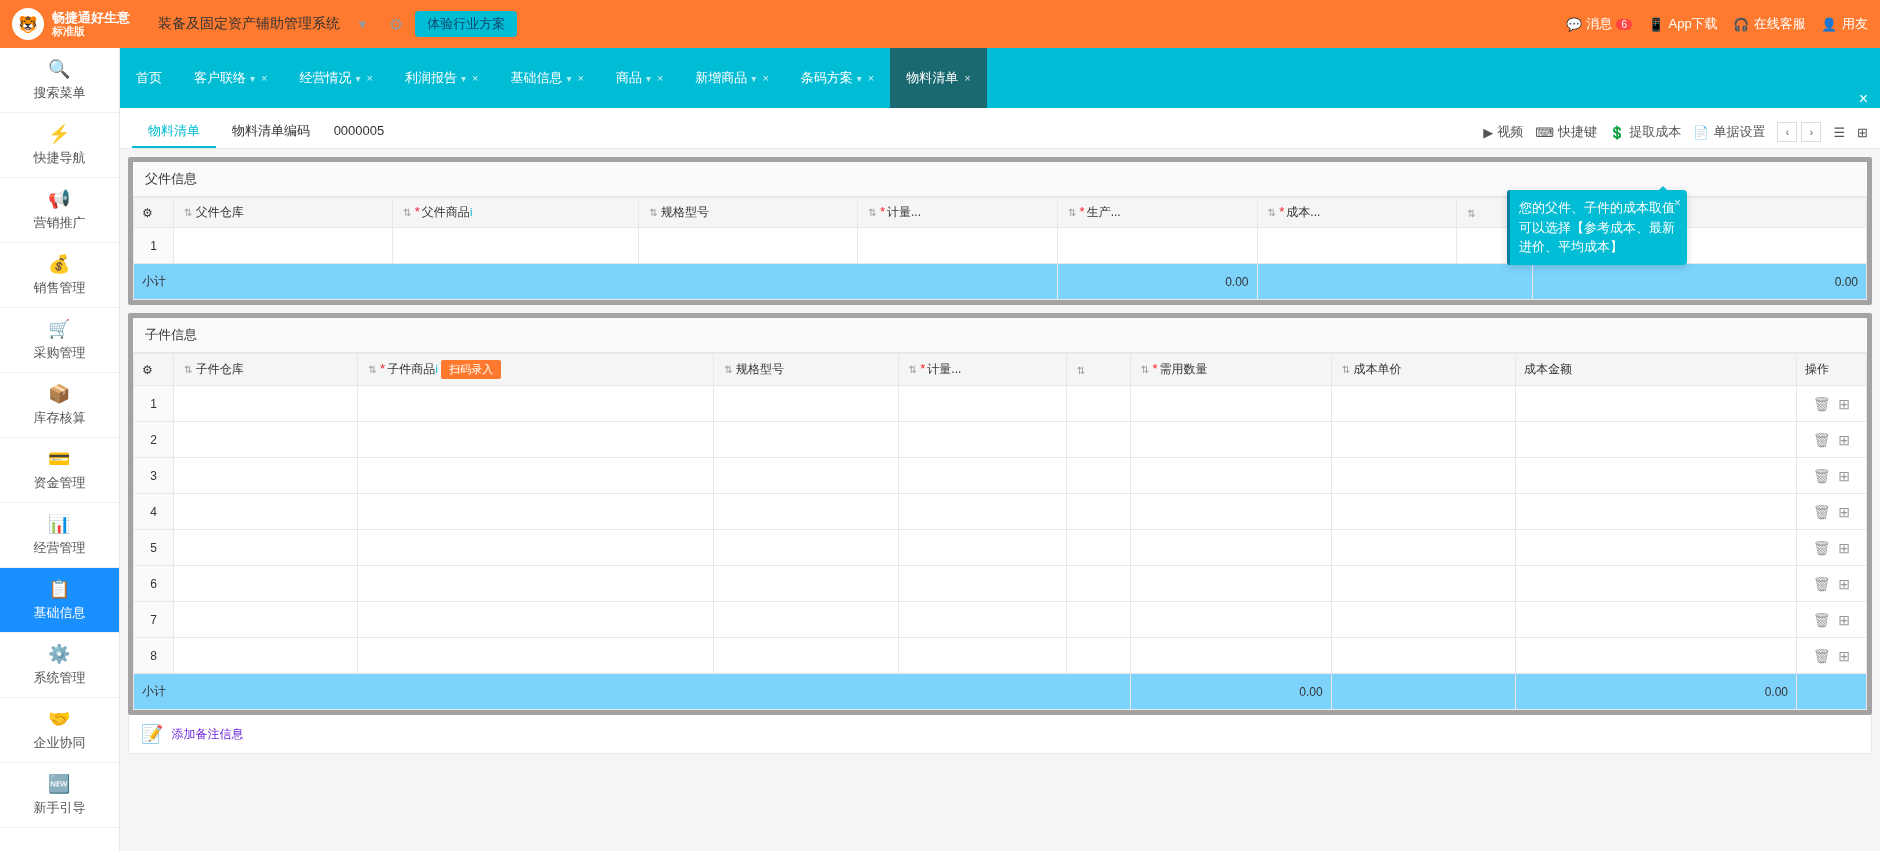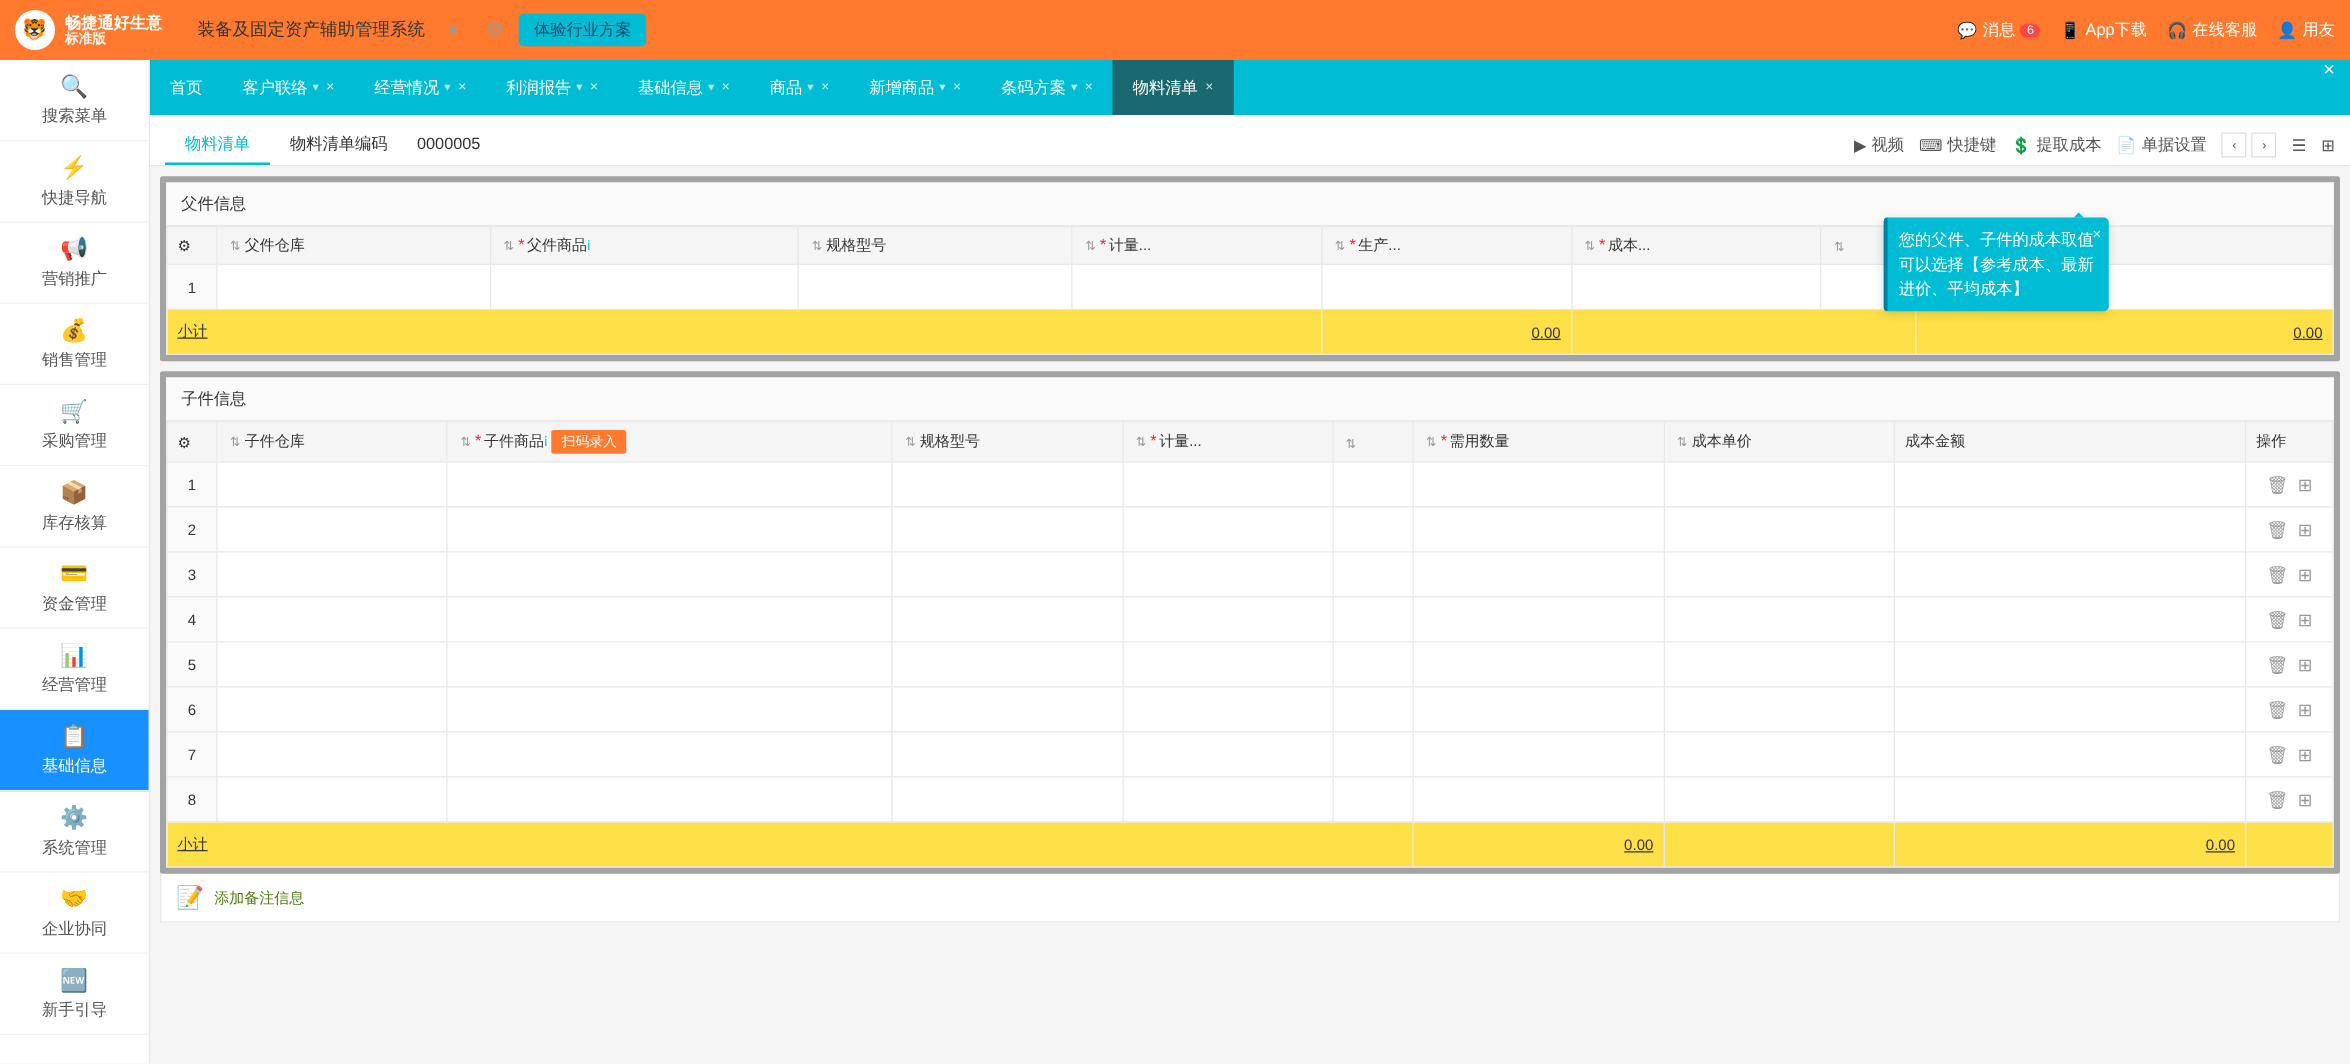--- a/index.html
+++ b/index.html
@@ -115,24 +115,24 @@
     
     .content-area {
       flex: 1;
       display: flex;
       flex-direction: column;
       overflow: hidden;
     }
 
     
     .nav-tabs {
-      height: 44px;
+      height: 60px;
       background: #00bcd4;
       display: flex;
-      align-items: flex-start;
+      align-items: flex-end;
       flex-shrink: 0;
       overflow-x: auto;
     }
     .nav-tab {
       height: 100%;
       display: flex;
       align-items: center;
       padding: 0 16px;
       color: white;
       cursor: pointer;
@@ -243,23 +243,22 @@
     }
     .required-star { color: #f5222d; margin-right: 2px; }
     .th-sort { color: #999; font-size: 10px; margin-left: 2px; }
     .row-num-cell {
       text-align: center;
       color: #999;
       width: 40px;
       background: #fafafa;
     }
     .subtotal-row td {
-      background: #fde047;
+      background: #7dd3fc;
       font-weight: 500;
-      text-decoration: underline;
     }
     .subtotal-label { color: #555; }
     .subtotal-value { text-align: right; color: #333; font-weight: 500; }
     .settings-col { width: 40px; text-align: center; }
 
     .scan-btn {
       background: #ff7a2e;
       color: white;
       border: none;
       padding: 2px 8px;
@@ -325,21 +324,21 @@
       padding: 8px 12px;
       display: flex;
       align-items: center;
       gap: 8px;
     }
     .bottom-icon {
       color: #00bcd4;
       font-size: 18px;
     }
     .bottom-text {
-      color: #4d7c0f;
+      color: #6d28d9;
       font-size: 12px;
     }
 
     .col-cost-amount { min-width: 120px; text-align: right; }
     .col-actions { width: 70px; text-align: center; }
 
     
     .nav-arrows {
       display: flex;
       align-items: center;

